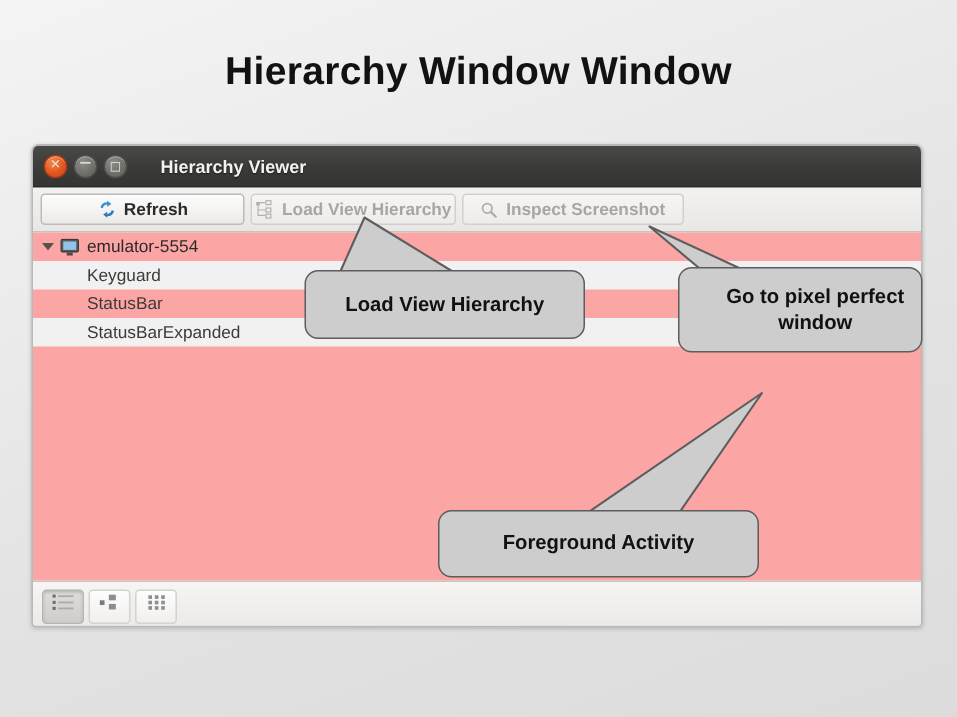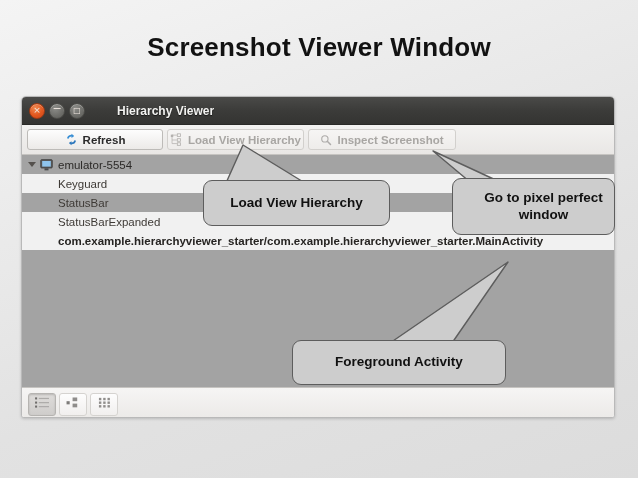--- a/index.html
+++ b/index.html
@@ -79,21 +79,21 @@
     text-align: center;
     font-family: "DejaVu Sans", sans-serif;
   }
   .wbtn-min .glyph { font-size: 11px; line-height: 9px; }
   .wbtn-max .glyph { font-size: 8px; line-height: 13px; }
 
   .titlebar-title {
     color: #f2f2f0;
     font-size: 12px;
     font-weight: bold;
-    margin-left: 28px;
+    margin-left: 18px;
     text-shadow: 0 1px 1px rgba(0,0,0,0.6);
   }
 
   
   .toolbar {
     height: 29px;
     background: linear-gradient(to bottom, #f3f2f1 0%, #e9e7e5 100%);
     border-bottom: 1px solid #c6c4c1;
     display: flex;
     align-items: center;
@@ -125,21 +125,21 @@
   }
   .tb-btn.load { width: 137px; }
   .tb-btn.inspect { width: 148px; }
 
   .icon-refresh { width: 13px; height: 13px; flex: 0 0 auto; }
   .icon-load { width: 13px; height: 13px; flex: 0 0 auto; }
   .icon-inspect { width: 12px; height: 12px; flex: 0 0 auto; }
 
   
   .tree {
-    background: #a3a3a3;
+    background: #fca5a5;
     height: 232px;
     position: relative;
     overflow: hidden;
   }
   .tree-row {
     height: 19px;
     display: flex;
     align-items: center;
     font-size: 11.5px;
     color: #3e3a36;
@@ -225,21 +225,21 @@
     left: 0; top: 0;
     width: 638px;
     height: 478px;
     z-index: 25;
     pointer-events: none;
   }
 </style>
 </head>
 <body>
 
-<div class="slide-title">Screenshot Viewer Window</div>
+<div class="slide-title">Hierarchy Window Window</div>
 
 <div class="app-window">
 
   <div class="titlebar">
     <div class="wbtn wbtn-close">
       <span class="glyph">×</span>
     </div>
     <div class="wbtn wbtn-min">
       <span class="glyph">−</span>
     </div>
@@ -300,23 +300,20 @@
     </div>
 
     <div class="tree-row child stripe">
       <span>Keyguard</span>
     </div>
     <div class="tree-row child">
       <span>StatusBar</span>
     </div>
     <div class="tree-row child stripe">
       <span>StatusBarExpanded</span>
-    </div>
-    <div class="tree-row child stripe bold">
-      <span>com.example.hierarchyviewer_starter/com.example.hierarchyviewer_starter.MainActivity</span>
     </div>
   </div>
 
   <div class="bottombar">
     <div class="vbtn selected">
       <span>
         <svg viewBox="0 0 18 14" width="17" height="13" xmlns="http://www.w3.org/2000/svg">
           <rect x="1" y="1.5" width="2.2" height="2.2" fill="#6e6c6a"></rect>
           <rect x="1" y="6" width="2.2" height="2.2" fill="#6e6c6a"></rect>
           <rect x="1" y="10.3" width="2.2" height="2.2" fill="#6e6c6a"></rect>

